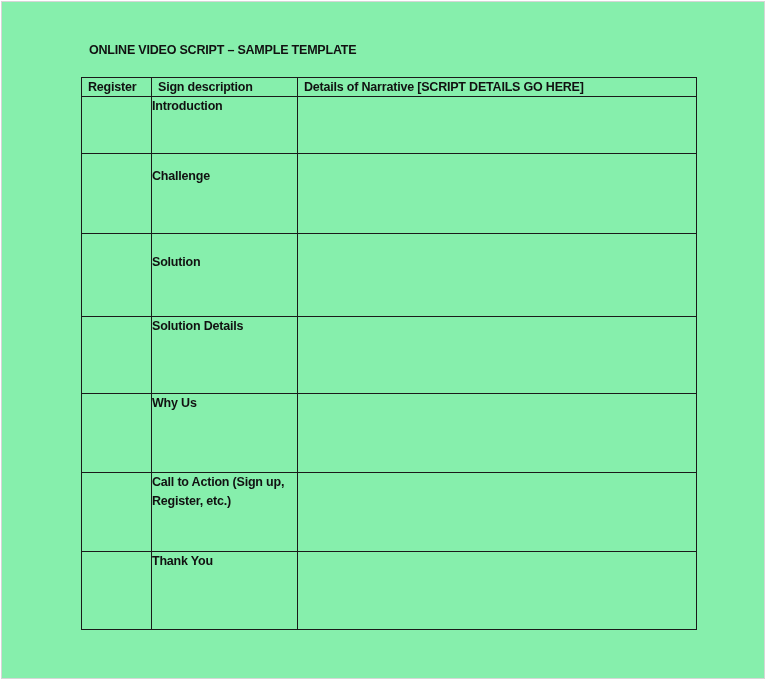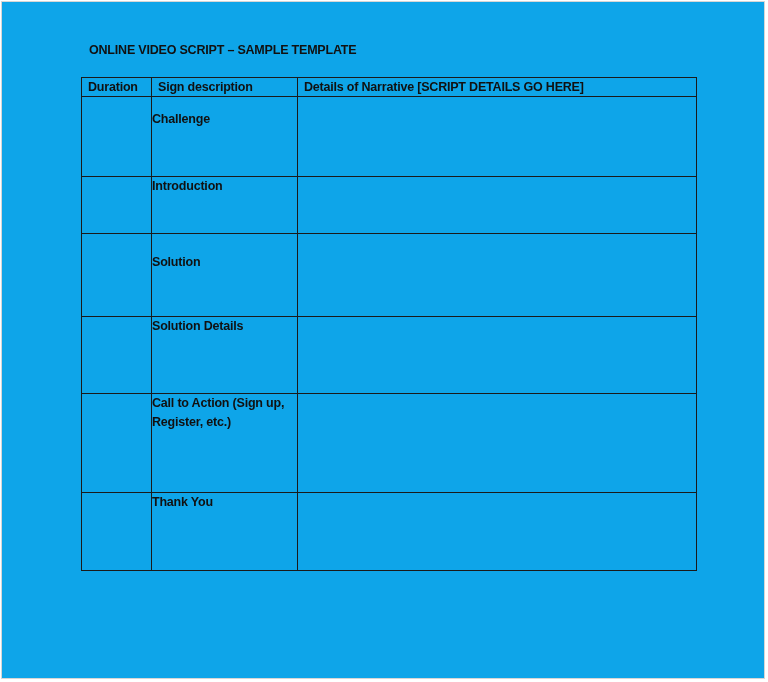--- a/index.html
+++ b/index.html
@@ -2,21 +2,21 @@
 <html><head>
   <meta charset="utf-8">
   <style>
     html, body { margin: 0; padding: 0; }
     body {
       width: 768px; height: 682px; background: #ffffff; position: relative; overflow: hidden;
       font-family: "Liberation Sans", "DejaVu Sans", sans-serif;
     }
     .page {
       position: absolute; left: 1px; top: 1px; width: 764px; height: 678px;
-      border: 1px solid #d6d6d6; box-sizing: border-box; background: #0ea5e9;
+      border: 1px solid #d6d6d6; box-sizing: border-box; background: #86efac;
     }
     .doc-title {
       position: absolute; left: 87px; top: 41px;
       font-size: 12.5px; font-weight: bold; color: #111; letter-spacing: -0.2px;
       white-space: nowrap;
     }
     table.script {
       position: absolute; left: 79px; top: 75px;
       width: 615px; border-collapse: collapse; table-layout: fixed;
     }
@@ -36,46 +36,51 @@
   <div class="doc-title">ONLINE VIDEO SCRIPT – SAMPLE TEMPLATE</div>
 
   <table class="script">
     <colgroup>
         <col class="c1">
         <col class="c2">
         <col class="c3">
       </colgroup>
     <tbody>
         <tr>
-      <th>Duration</th>
+      <th>Register</th>
       <th>Sign description</th>
       <th>Details of Narrative [SCRIPT DETAILS GO HERE]</th>
     </tr>
 
+    <tr style="height:57px">
+      <td></td>
+      <td class="desc" style="padding-top:0px"><span>Introduction</span></td>
+      <td></td>
+    </tr>
     <tr style="height:80px">
       <td></td>
       <td class="desc" style="padding-top:13px"><span>Challenge</span></td>
-      <td></td>
-    </tr>
-    <tr style="height:57px">
-      <td></td>
-      <td class="desc" style="padding-top:0px"><span>Introduction</span></td>
       <td></td>
     </tr>
     <tr style="height:83px">
       <td></td>
       <td class="desc" style="padding-top:19px"><span>Solution</span></td>
       <td></td>
     </tr>
     <tr style="height:77px">
       <td></td>
       <td class="desc" style="padding-top:0px"><span>Solution Details</span></td>
       <td></td>
     </tr>
-    <tr style="height:99px">
+    <tr style="height:79px">
+      <td></td>
+      <td class="desc" style="padding-top:0px"><span>Why Us</span></td>
+      <td></td>
+    </tr>
+    <tr style="height:79px">
       <td></td>
       <td class="desc" style="padding-top:0px"><span>Call to Action (Sign up, Register, etc.)</span></td>
       <td></td>
     </tr>
     <tr style="height:78px">
       <td></td>
       <td class="desc" style="padding-top:0px"><span>Thank You</span></td>
       <td></td>
     </tr>
   </tbody>

